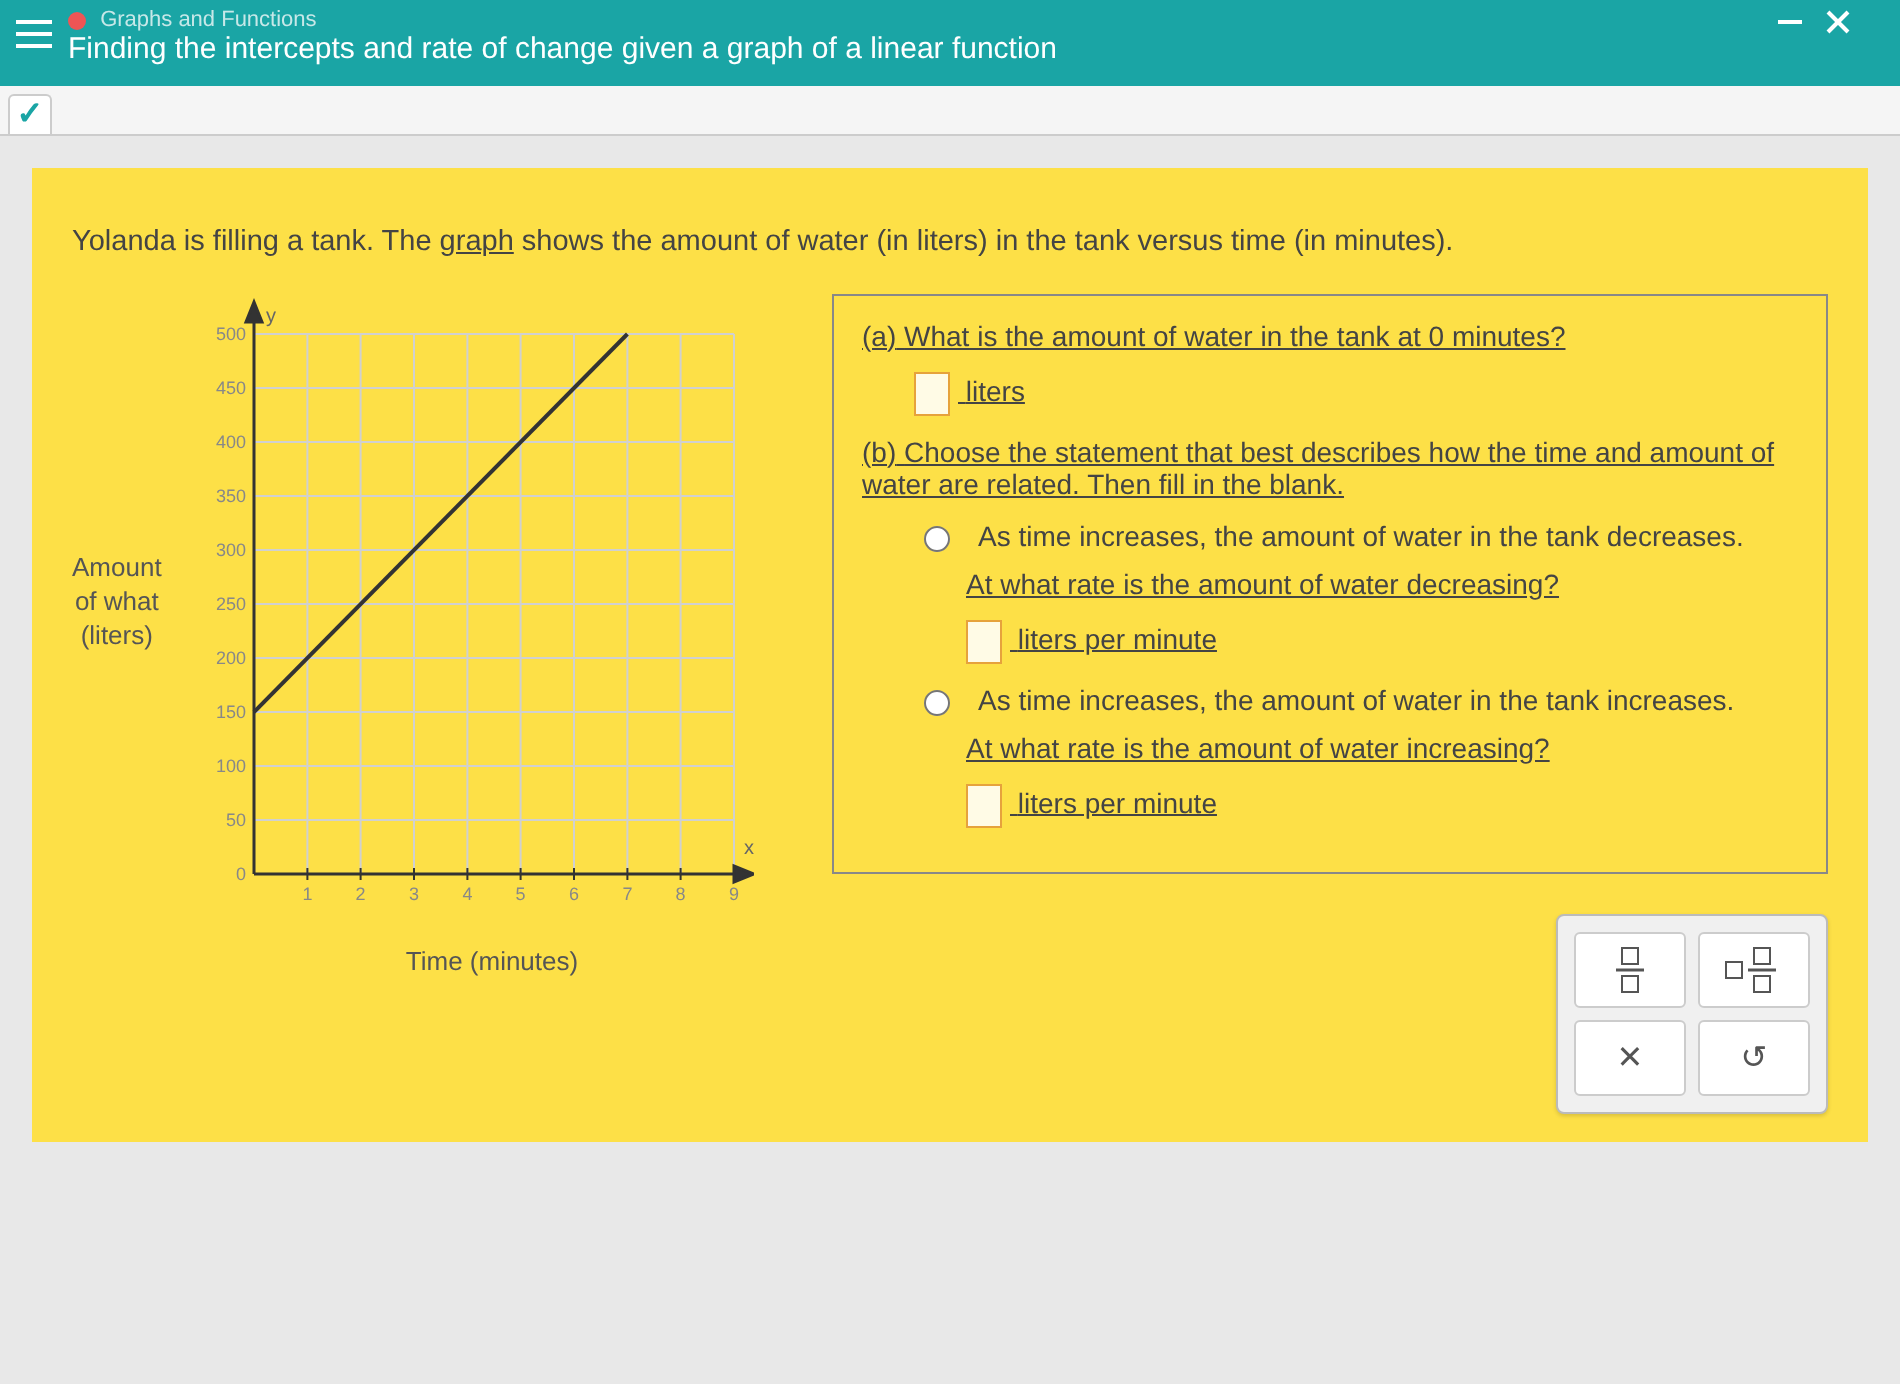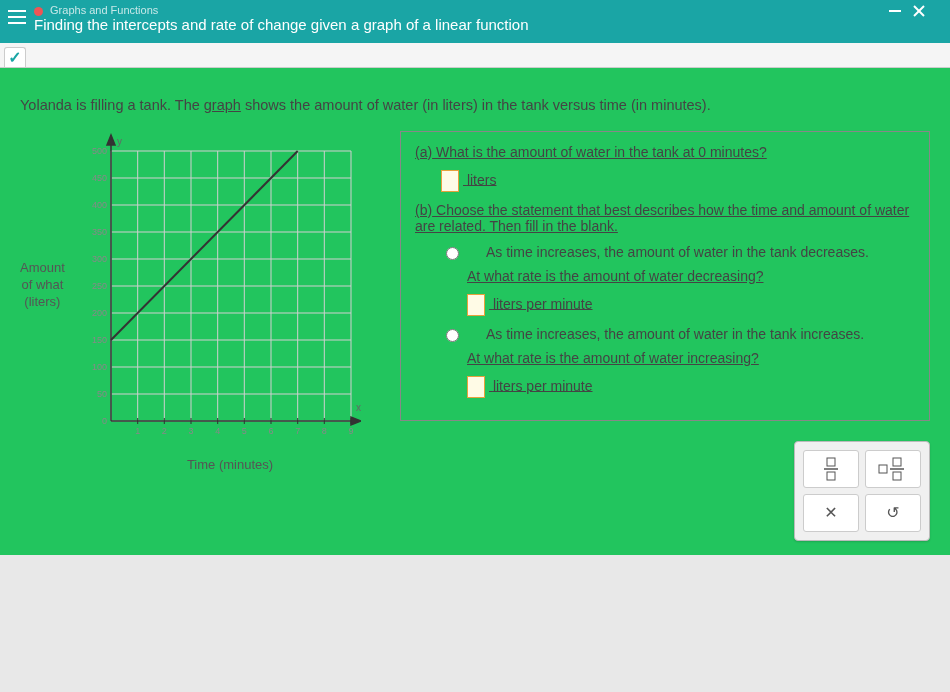--- a/index.html
+++ b/index.html
@@ -52,22 +52,22 @@
     width:22px; height:20px;
     border:1px solid #ccc; border-bottom:none;
     border-radius:3px 3px 0 0;
     background:#fff;
     text-align:center; line-height:20px;
     color:#1aa5a5; font-weight:bold;
     cursor:pointer;
     margin-top:4px;
   }
   .content {
-    background:#22c55e;
-    margin:0;
+    background:#fde047;
+    margin:16px;
     padding:14px 20px;
   }
   .prompt {
     font-size: 14.5px;
     color:#444;
     margin-bottom:18px;
   }
   .prompt .underline { text-decoration: underline; color:#444; }
   .layout {
     display:flex; gap:20px; align-items:flex-start;
@@ -98,21 +98,21 @@
   .qa-box p { margin:0 0 10px 0;text-decoration:underline; }
   .ans-input {
     width:18px; height:22px;
     border:1px solid #e6a23c;
     background:#fffbe6;
     display:inline-block; vertical-align:middle;
     margin-right:4px;
   }
   .indent-1 { padding-left:26px; }
   .indent-2 { padding-left:52px; }
-  .radio-line { display:flex; align-items:flex-start; gap:24px; margin:8px 0; }
+  .radio-line { display:flex; align-items:flex-start; gap:11px; margin:8px 0; }
   .radio-line input[type=radio] { margin-top:3px; cursor:pointer; }
   .sub-q { margin:10px 0; }
   .toolpad {
     margin-top:20px;
     display:flex; justify-content:flex-end;
   }
   .toolbox {
     background:#f0f0f0;
     border:1px solid #bbb;
     border-radius:4px;

